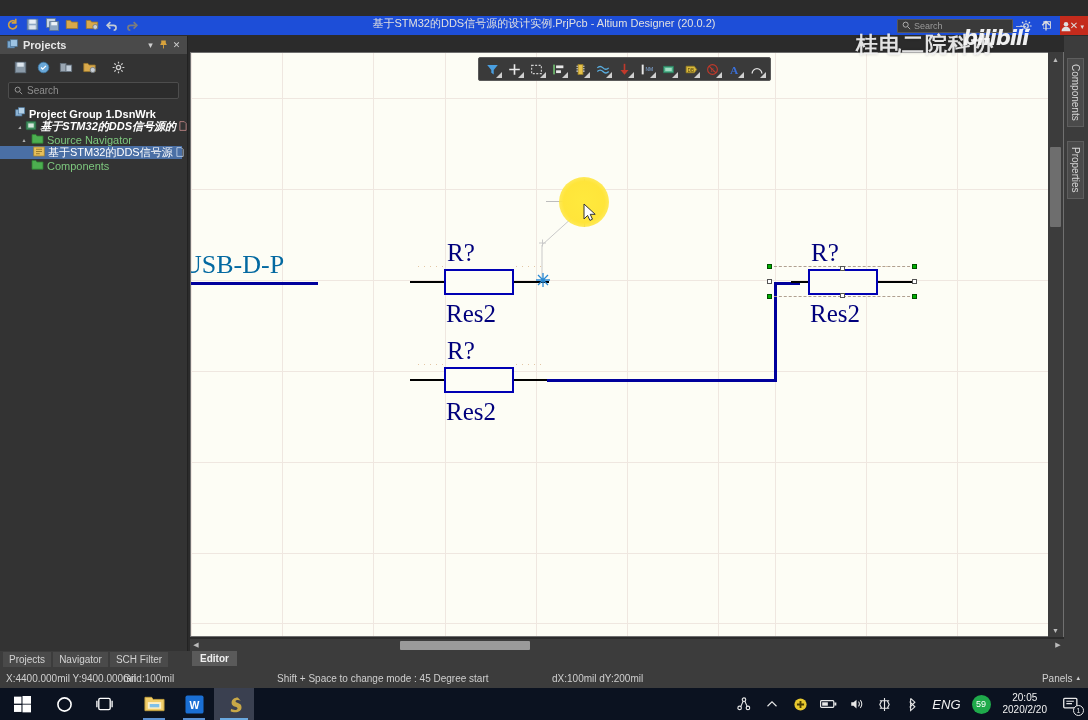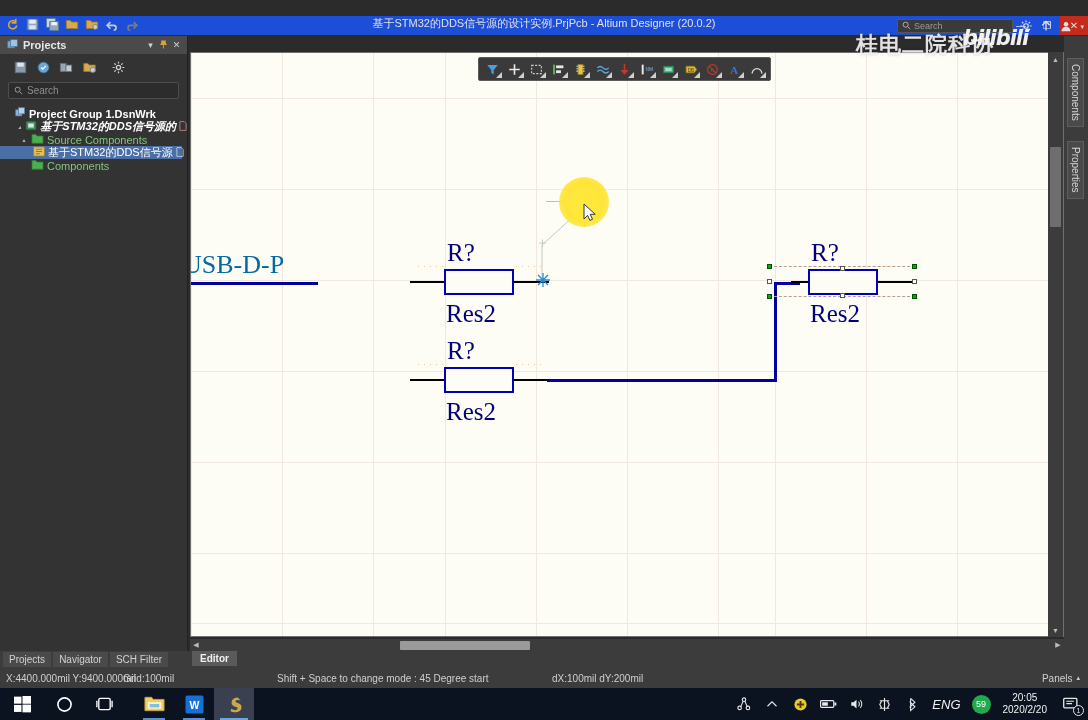--- a/index.html
+++ b/index.html
@@ -423,21 +423,21 @@
         </span>
       </div>
 
       <div class="tnode" style="padding-left:20px;">
         <span class="arrow">▴</span>
         <span>
           <svg width="13" height="11" viewBox="0 0 16 14">
               <path d="M1 2h5l1.2 1.8H15V13H1z" fill="#4caf50" stroke="#2f7d33"></path>
             </svg>
         </span>
-        <span class="tn-label green-lbl">Source Components</span>
+        <span class="tn-label green-lbl">Source Navigator</span>
       </div>
 
       <div class="tnode sel" style="padding-left:30px; margin-right:5px;">
         <span class="arrow"></span>
         <span>
           <svg width="12" height="11" viewBox="0 0 16 14">
               <rect x="1" y="1" width="14" height="12" fill="#e8c05a" stroke="#a8862c"></rect>
               <path d="M4 4h8M4 7h8M4 10h5" stroke="#7a6220" stroke-width="1"></path>
             </svg>
         </span>

